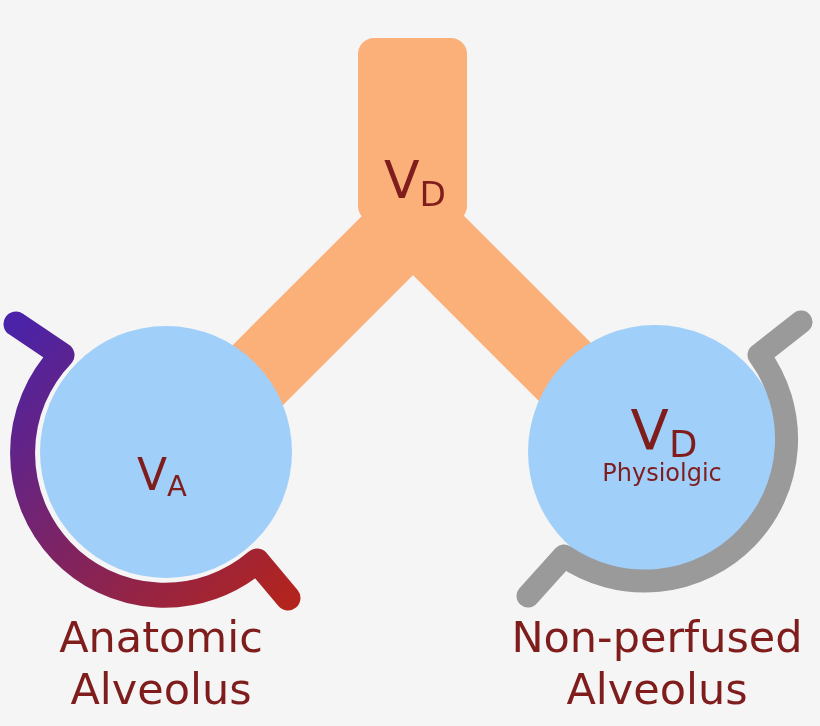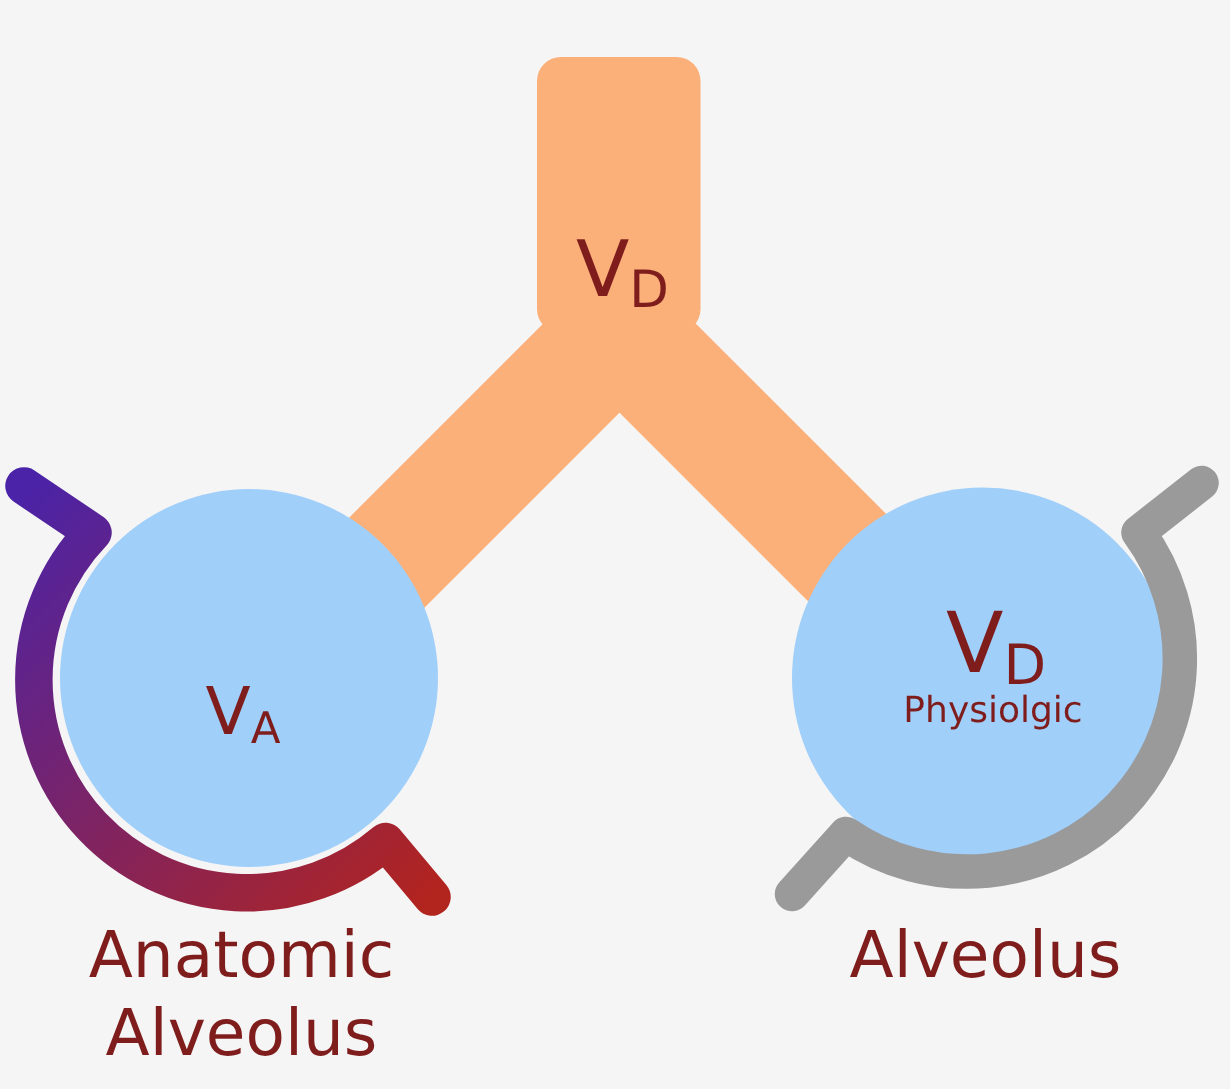--- a/index.html
+++ b/index.html
@@ -65,16 +65,17 @@
   <div class="txt" style="left:664px;top:402px;font-size:56px;">
     <span>V</span><span class="sub">D</span>
   </div>
   <div class="txt" style="left:662px;top:461px;font-size:24px;">Physiolgic</div>
 
   <div class="txt caption" style="left:161px;top:611px;font-size:43px;">
     <div>Anatomic</div>
     <div>Alveolus</div>
   </div>
   <div class="txt caption" style="left:657px;top:611px;font-size:43px;">
+    <div>Non-perfused</div>
     <div>Alveolus</div>
   </div>
 
 </div>
 
 </body></html>

